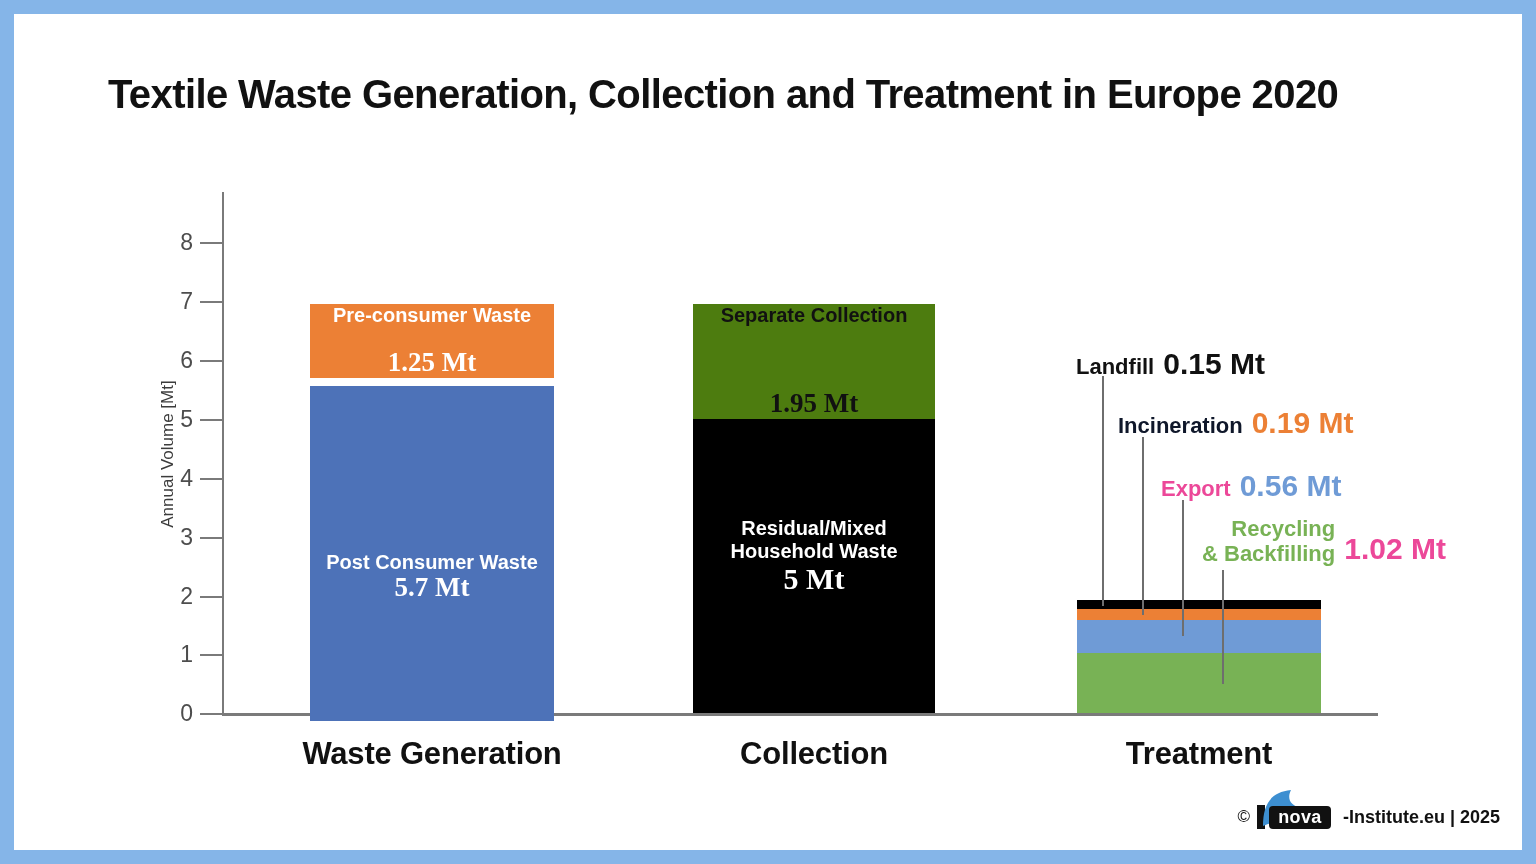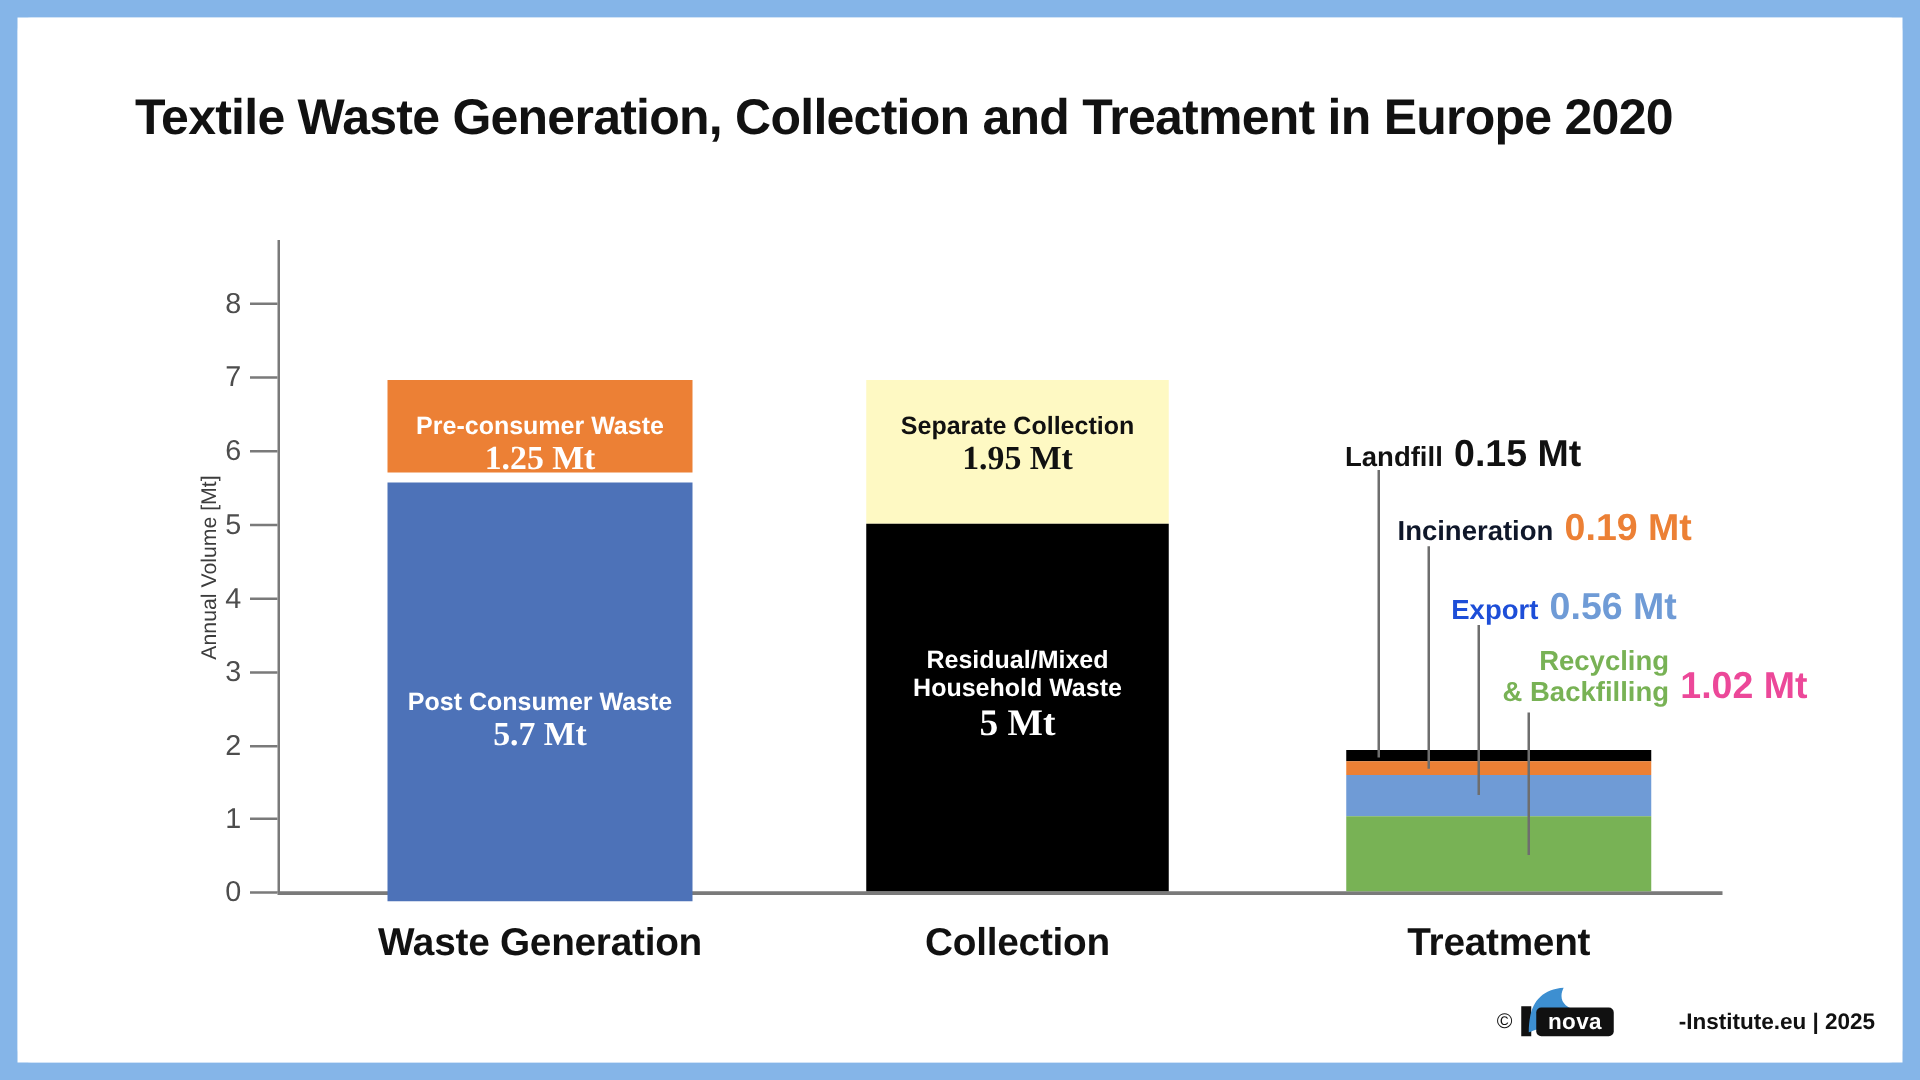--- a/index.html
+++ b/index.html
@@ -121,22 +121,21 @@
     line-height: 1.1;
     text-align: center;
     white-space: nowrap;
     font-family: Liberation Serif, serif;
   }
   .label-bottom {
     justify-content: flex-end;
     padding-bottom: 118px;
   }
   .label-top {
-    justify-content: flex-start;
-    padding-top: 26px;
+    justify-content: space-between;
   }
 
   
   .cat-label {
     position: absolute;
     top: 722px;
     font-size: 31px;
     font-weight: bold;
     color: #111111;
     text-align: center;
@@ -187,21 +186,20 @@
   .copy-sym {
     font-size: 17px;
     color: #111111;
     margin-right: 7px;
   }
   .logo-wrap {
     position: relative;
     width: 84px;
     height: 34px;
     margin-right: 2px;
-    padding-left: 40px;
   }
   .logo-bar {
     position: absolute;
     left: 0; bottom: 5px;
     width: 8px;
     height: 24px;
     background: #111111;
   }
   .logo-sail {
     position: absolute;
@@ -279,21 +277,21 @@
       <div class="bar-seg label-top" style="left:296px; top:290px; width:244px; height:74px; background:#ec8035;">
         <span class="seg-name" style="color:#ffffff">Pre-consumer Waste</span>
         <span class="seg-value" style="color:#ffffff">1.25 Mt</span>
       </div>
 
       <div class="bar-seg label-bottom" style="left:296px; top:372px; width:244px; height:335px; background:#4d72b8;">
         <span class="seg-name" style="color:#ffffff">Post Consumer Waste</span>
         <span class="seg-value" style="color:#ffffff">5.7 Mt</span>
       </div>
 
-      <div class="bar-seg label-top" style="left:679px; top:290px; width:242px; height:115px; background:#fef9c3;">
+      <div class="bar-seg label-top" style="left:679px; top:290px; width:242px; height:115px; background:#4d7c0f;">
         <span class="seg-name" style="color:#111111">Separate Collection</span>
         <span class="seg-value" style="color:#111111">1.95 Mt</span>
       </div>
 
       <div class="bar-seg label-bottom" style="left:679px; top:405px; width:242px; height:294px; background:#000000; ">
         <span class="seg-name" style="color:#ffffff">Residual/Mixed</span>
         <span class="seg-name" style="color:#ffffff">Household Waste</span>
         <span class="seg-value" style="color:#ffffff; font-size:30px;">5 Mt</span>
       </div>
 
@@ -314,21 +312,21 @@
         <span class="co-name" style="color:#111111">Landfill</span>
         <span class="co-value" style="color:#111111">0.15 Mt</span>
       </div>
 
       <div class="callout" style="left:1104px; top:392px;">
         <span class="co-name" style="color:#0f172a">Incineration</span>
         <span class="co-value" style="color:#ec8035">0.19 Mt</span>
       </div>
 
       <div class="callout" style="left:1147px; top:455px;">
-        <span class="co-name" style="color:#1d4ed8">Export</span>
+        <span class="co-name" style="color:#ec4899">Export</span>
         <span class="co-value" style="color:#6f9bd6">0.56 Mt</span>
       </div>
 
       <div class="callout stacked" style="left:1188px; top:503px;">
         <span class="co-name" style="color:#78b255">
           <span style="display:block">Recycling</span>
           <span style="display:block">&amp; Backfilling</span>
         </span>
         <span class="co-value" style="color:#ec4899">1.02 Mt</span>
       </div>

